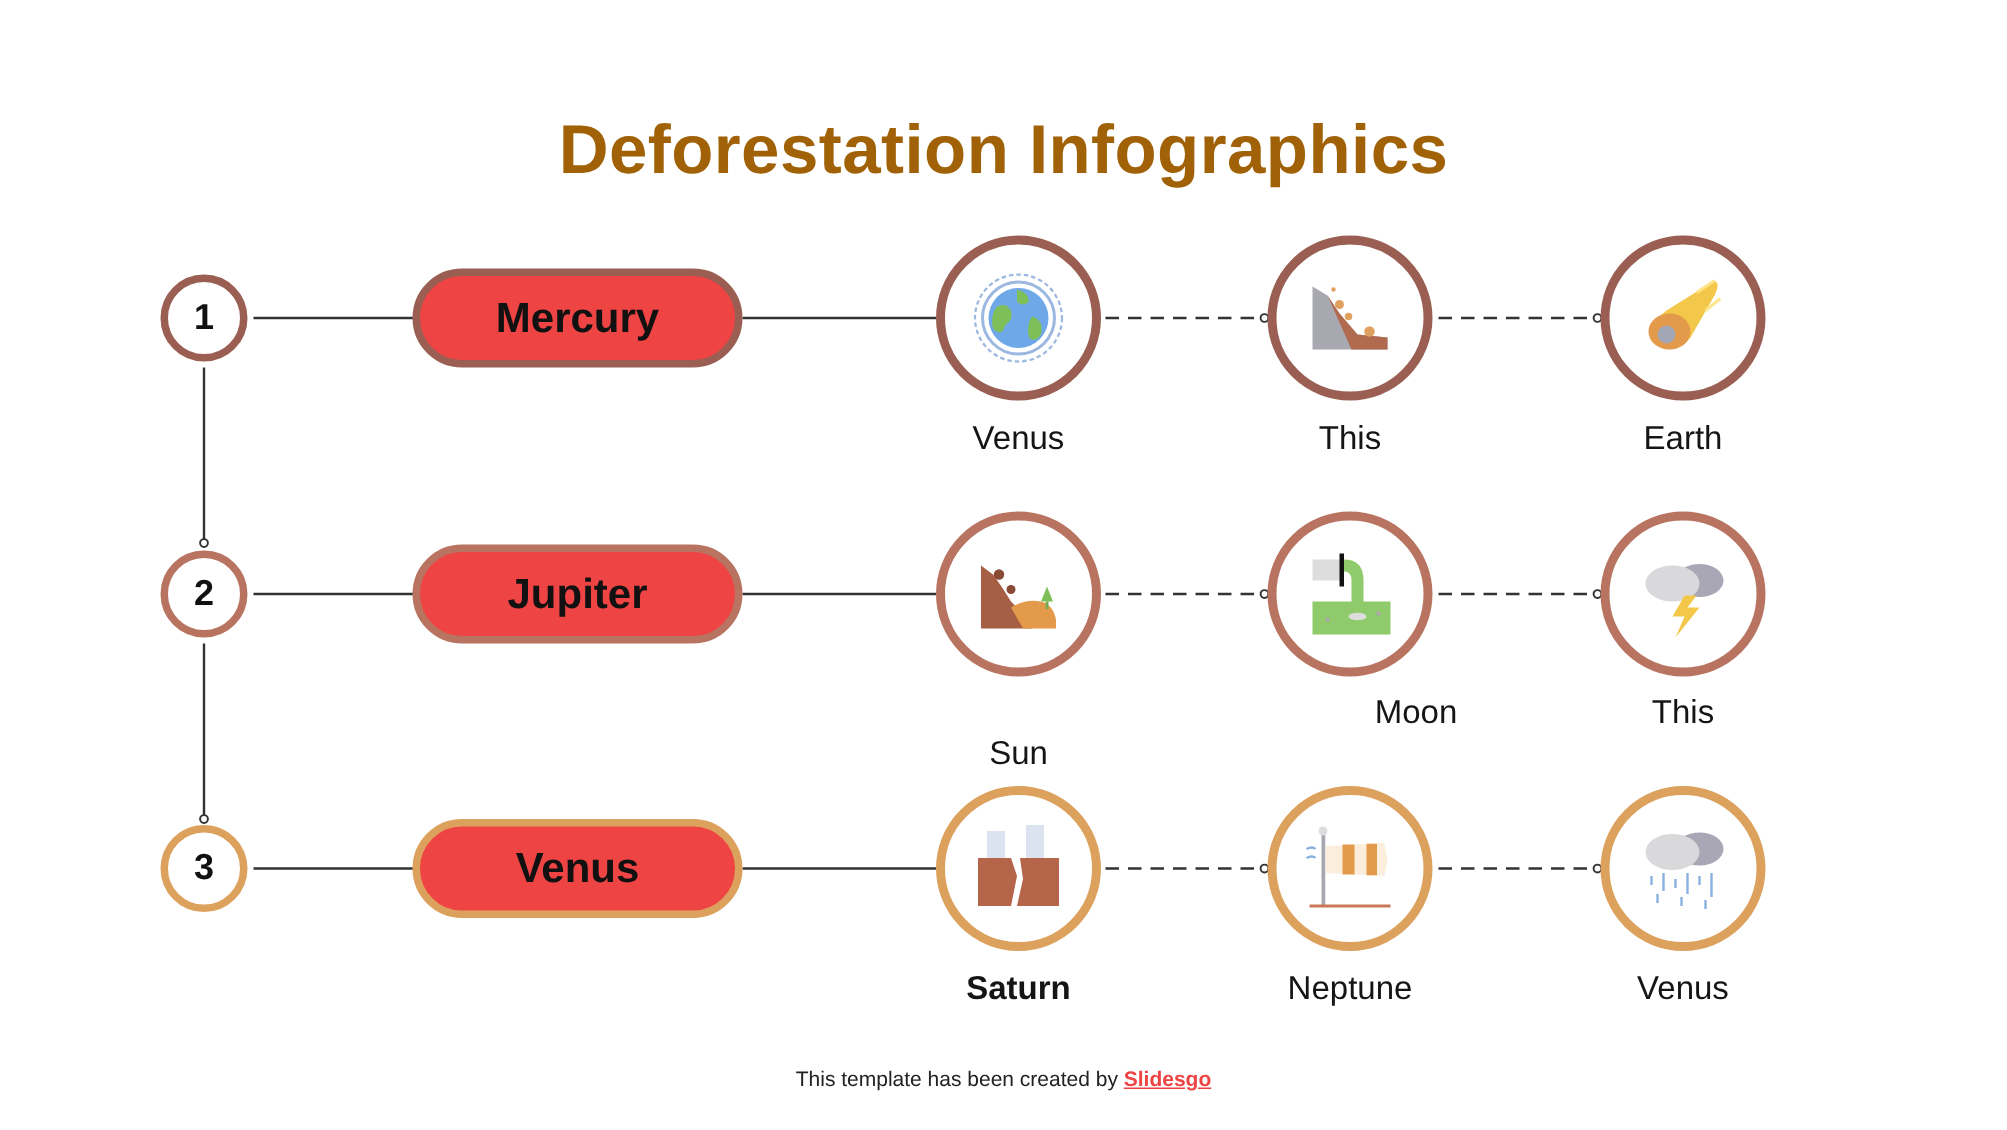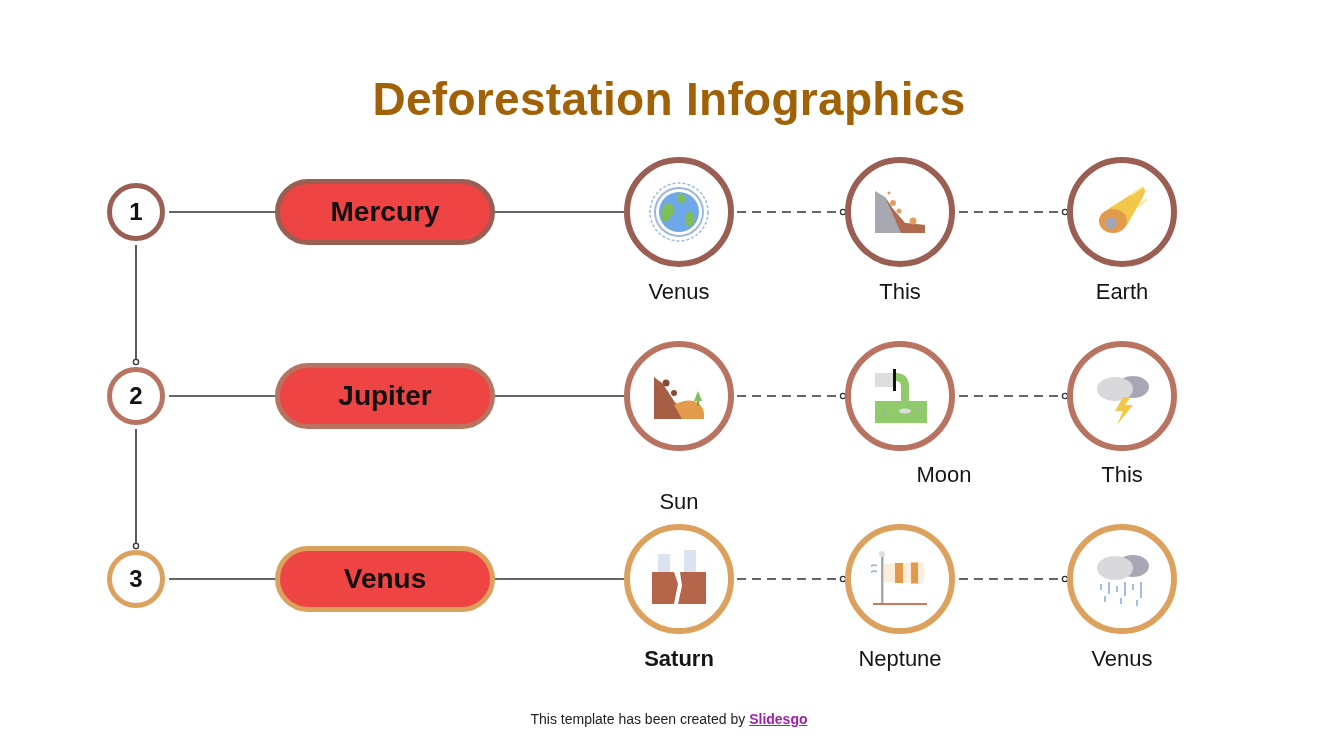--- a/index.html
+++ b/index.html
@@ -12,21 +12,21 @@
          border: 5px solid; background: #fff; display: flex; align-items: center; justify-content: center;
          font-size: 24px; font-weight: 700; }
   .pill { position: absolute; width: 220px; height: 66px; border-radius: 33px; box-sizing: border-box;
           border: 5px solid; background: #ef4444; display: flex; align-items: center; justify-content: center;
           font-size: 28px; font-weight: 700; }
   .node { position: absolute; width: 110px; height: 110px; border-radius: 50%; box-sizing: border-box;
           border: 6px solid; background: #fff; display: flex; align-items: center; justify-content: center; }
   .node svg { width: 70px; height: 70px; }
   .label { position: absolute; width: 160px; text-align: center; font-size: 22px; color: #151515; }
   .footer { position: absolute; left: 0; right: 0; top: 711px; text-align: center; font-size: 14px; color: #222; }
-  .footer a { font-weight: 700; color: #a21caf; text-decoration: underline; }
+  .footer a { font-weight: 700; color: #ef4444; text-decoration: underline; }
 </style>
 </head>
 <body>
 
 <h1 class="title">Deforestation Infographics</h1>
 
 <svg class="lines" viewBox="0 0 1338 753">
 
   <line x1="136" y1="245" x2="136" y2="362" stroke="#333" stroke-width="1.6"></line>
   <line x1="136" y1="429" x2="136" y2="546" stroke="#333" stroke-width="1.6"></line>

